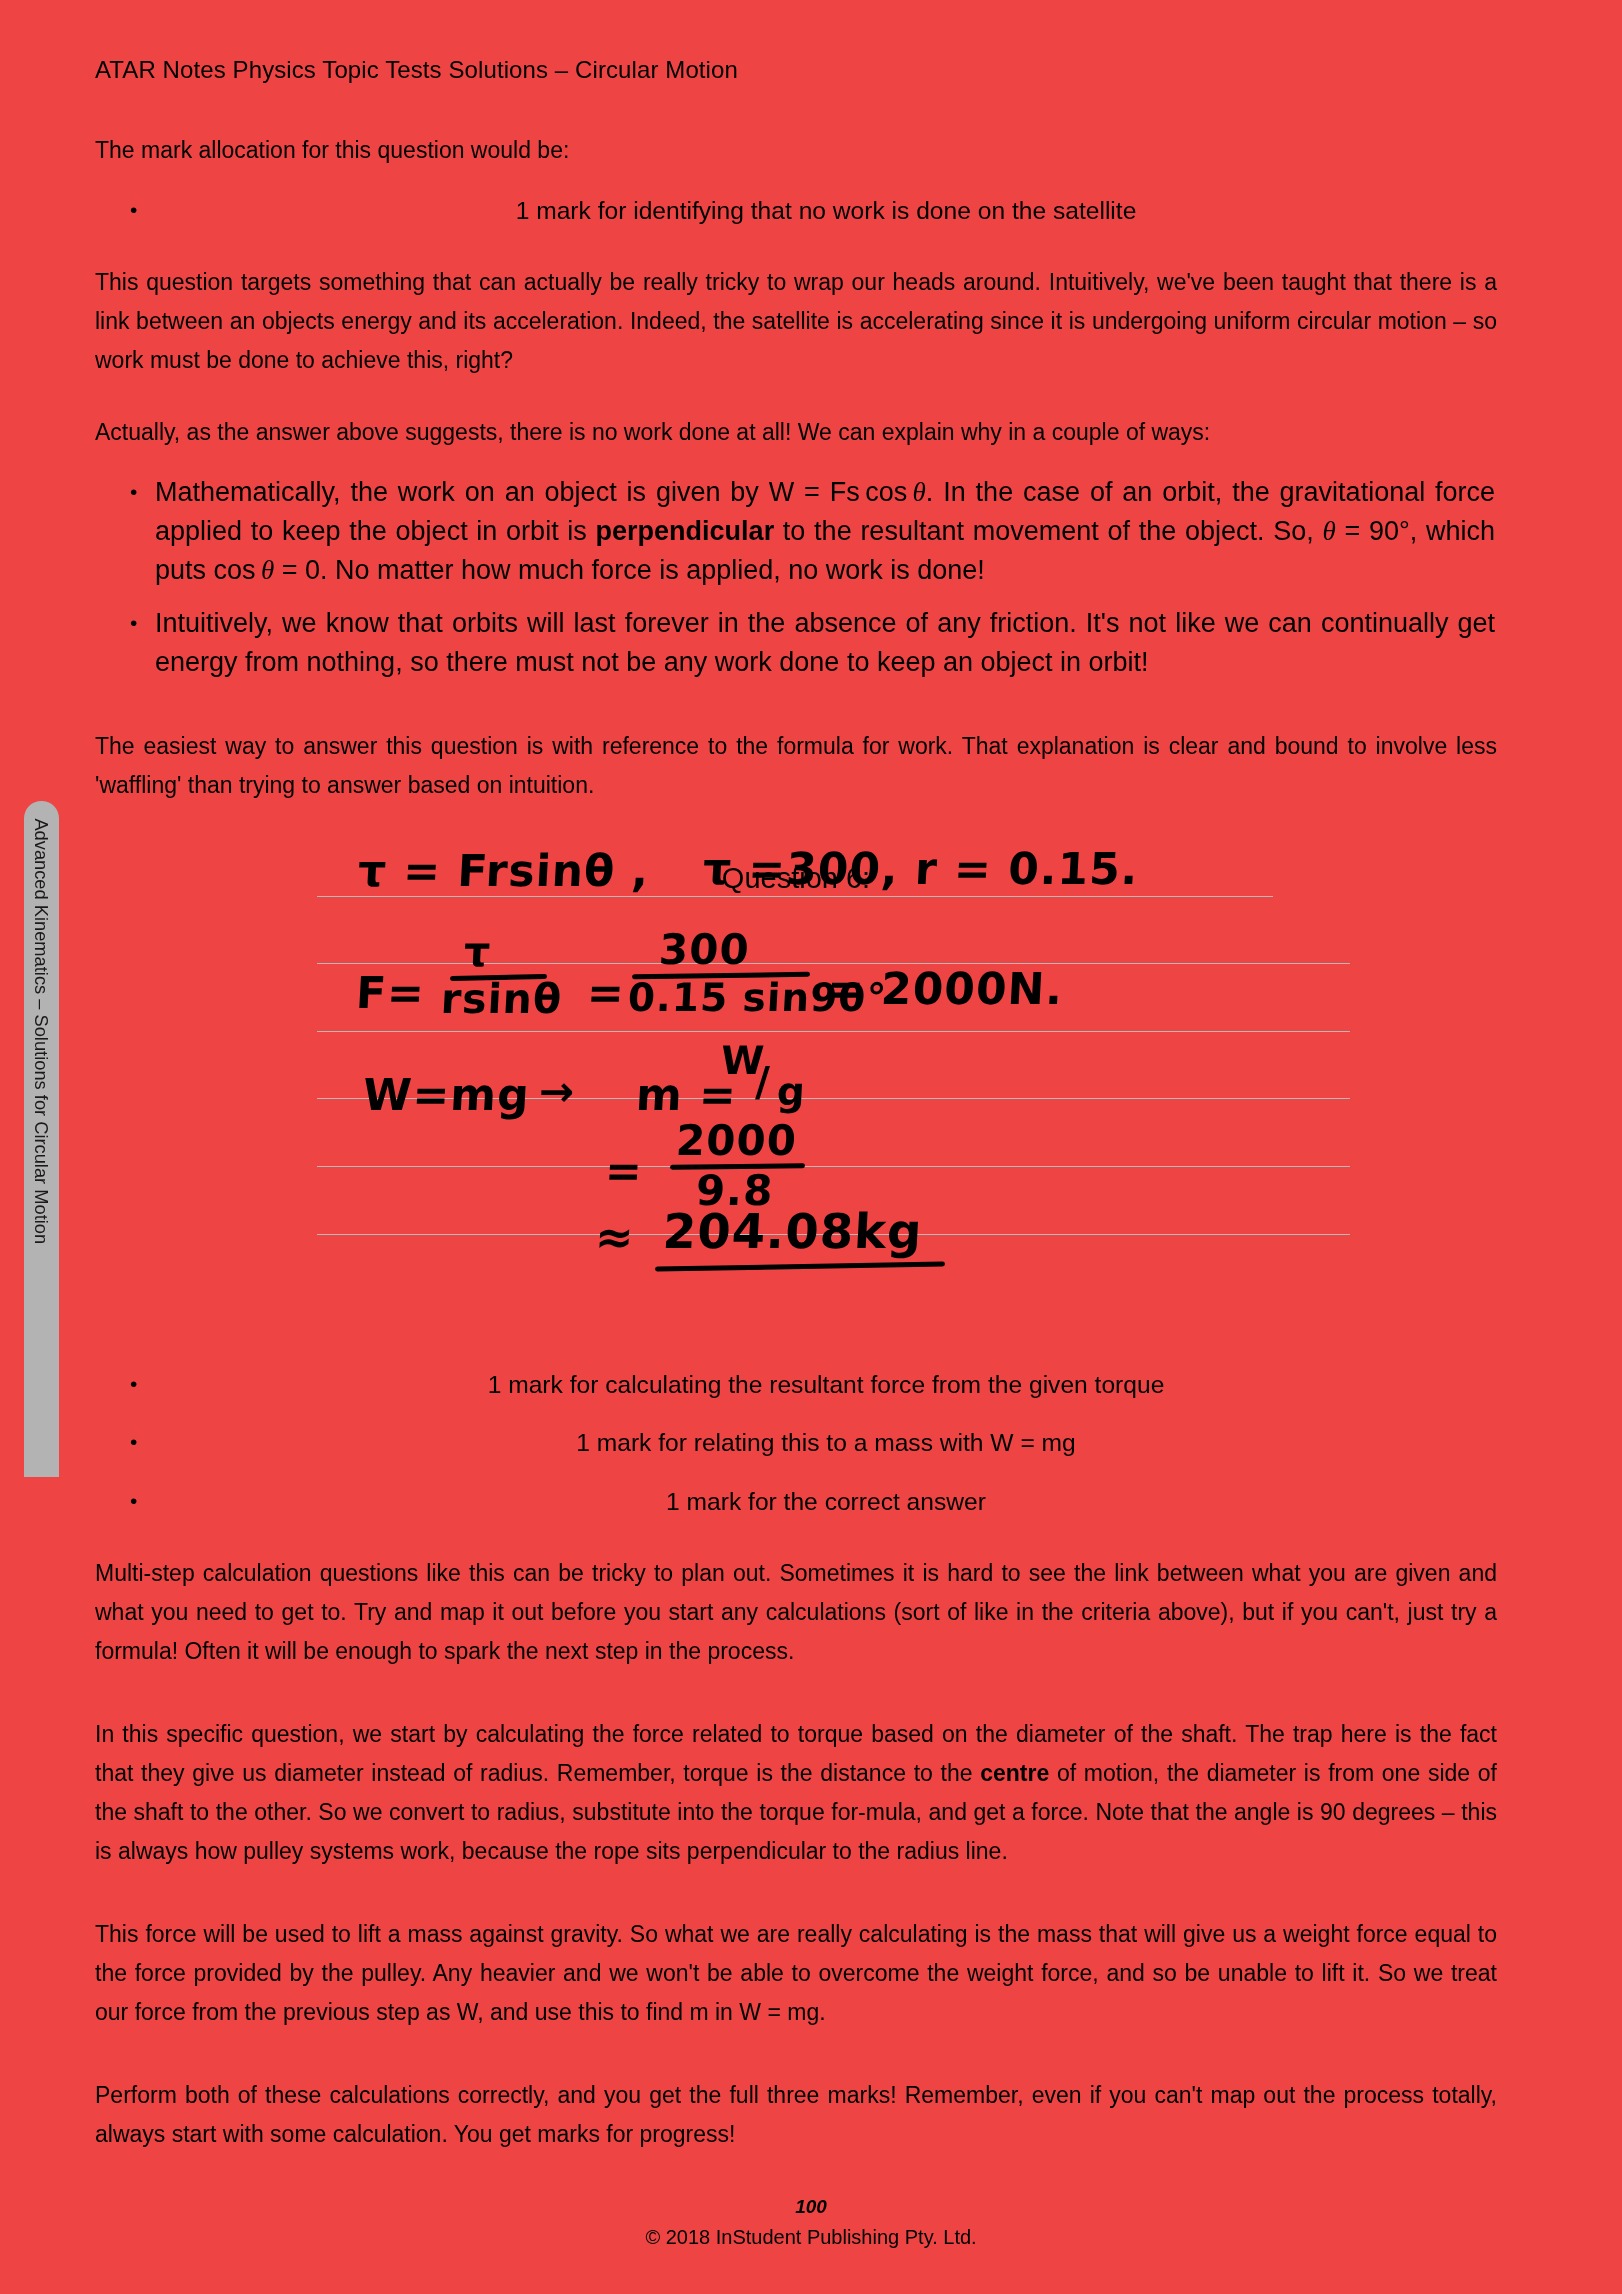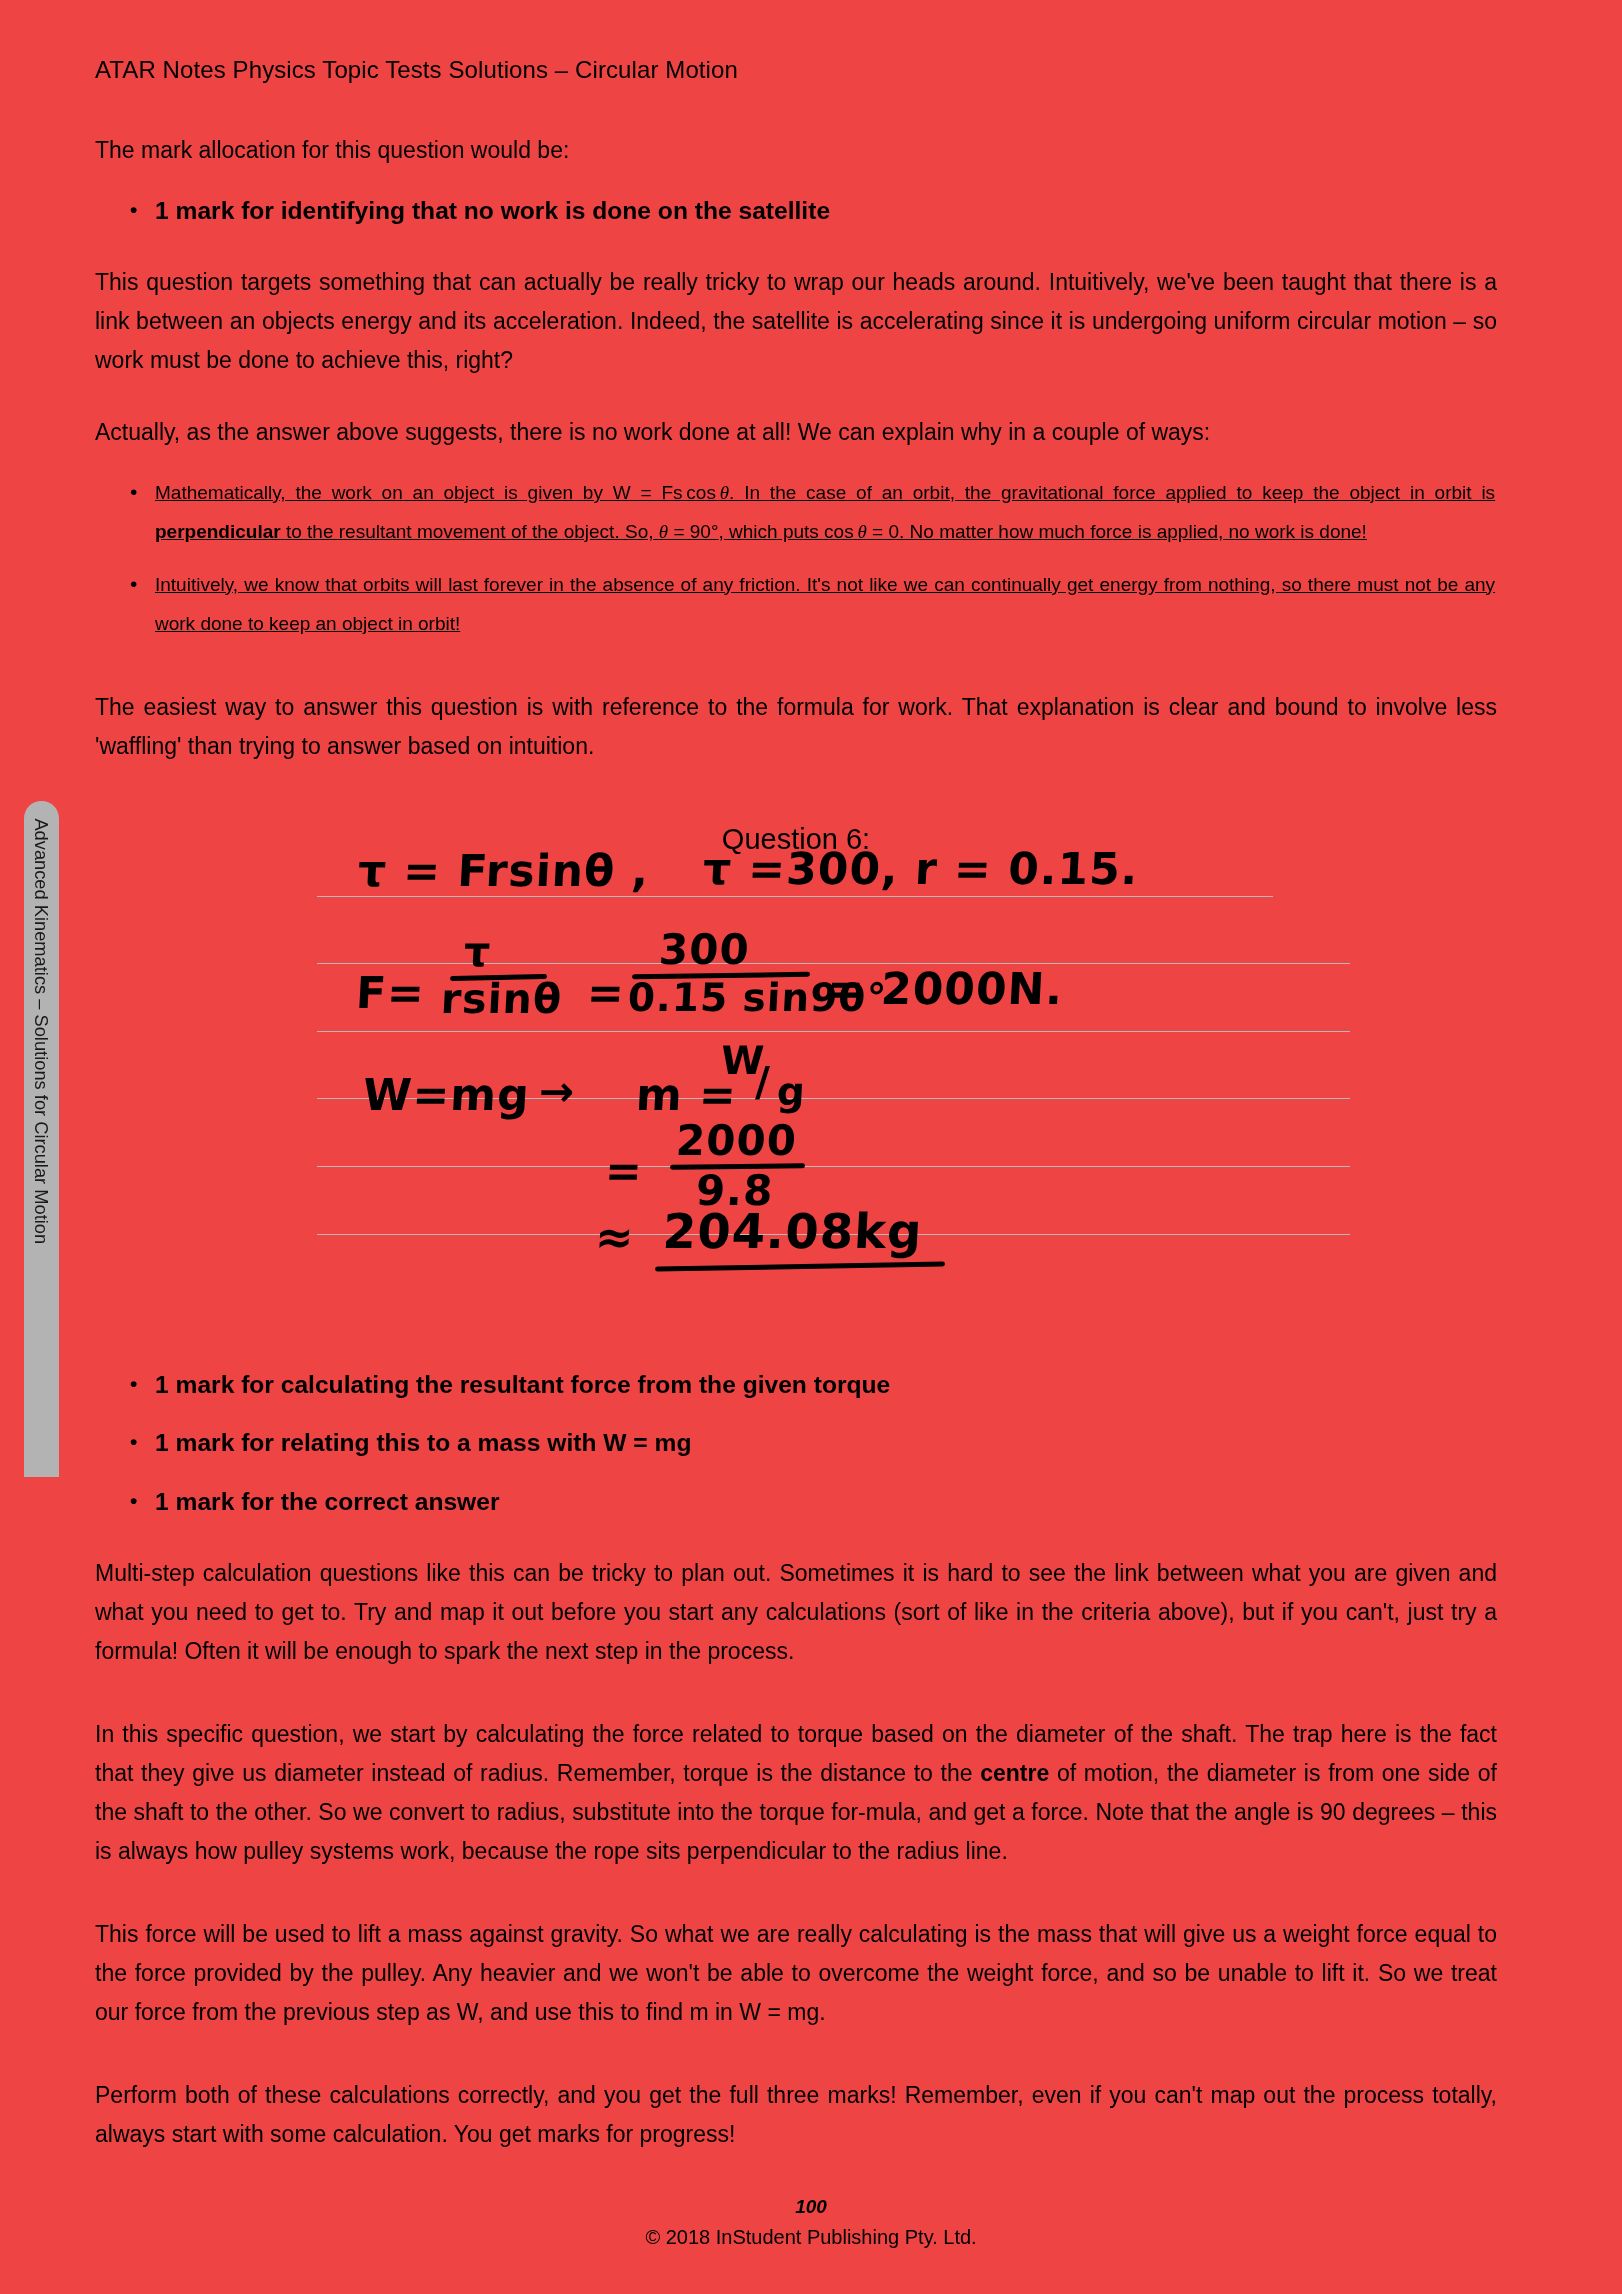--- a/index.html
+++ b/index.html
@@ -82,44 +82,42 @@
   ul.marks {
     margin: 0;
     padding: 0 0 0 60px;
     list-style: none;
   }
   ul.marks li {
     position: relative;
     font-size: 24.6px;
     line-height: 39px;
     margin: 0 0 19.3px 0;
-    text-align: left;
-    font-weight: bold;
+    text-align: center;
   }
   ul.marks li:last-child { margin-bottom: 0; }
   ul.marks li::before {
     content: "\2022";
     position: absolute;
     left: -25px;
     top: -1px;
     font-size: 21px;
   }
   ul.reasons {
     margin: 0;
     padding: 0 0 0 60px;
     list-style: none;
   }
   ul.reasons li {
     position: relative;
-    font-size: 19px;
+    font-size: 27px;
     line-height: 39px;
     margin: 0 0 13.5px 0;
     text-align: justify;
     padding-right: 1.9px;
-    text-decoration: underline;
   }
   ul.reasons li:last-child { margin-bottom: 12px; }
   ul.reasons li::before {
     content: "\2022";
     position: absolute;
     left: -25px;
     top: -1px;
     font-size: 21px;
   }
 

